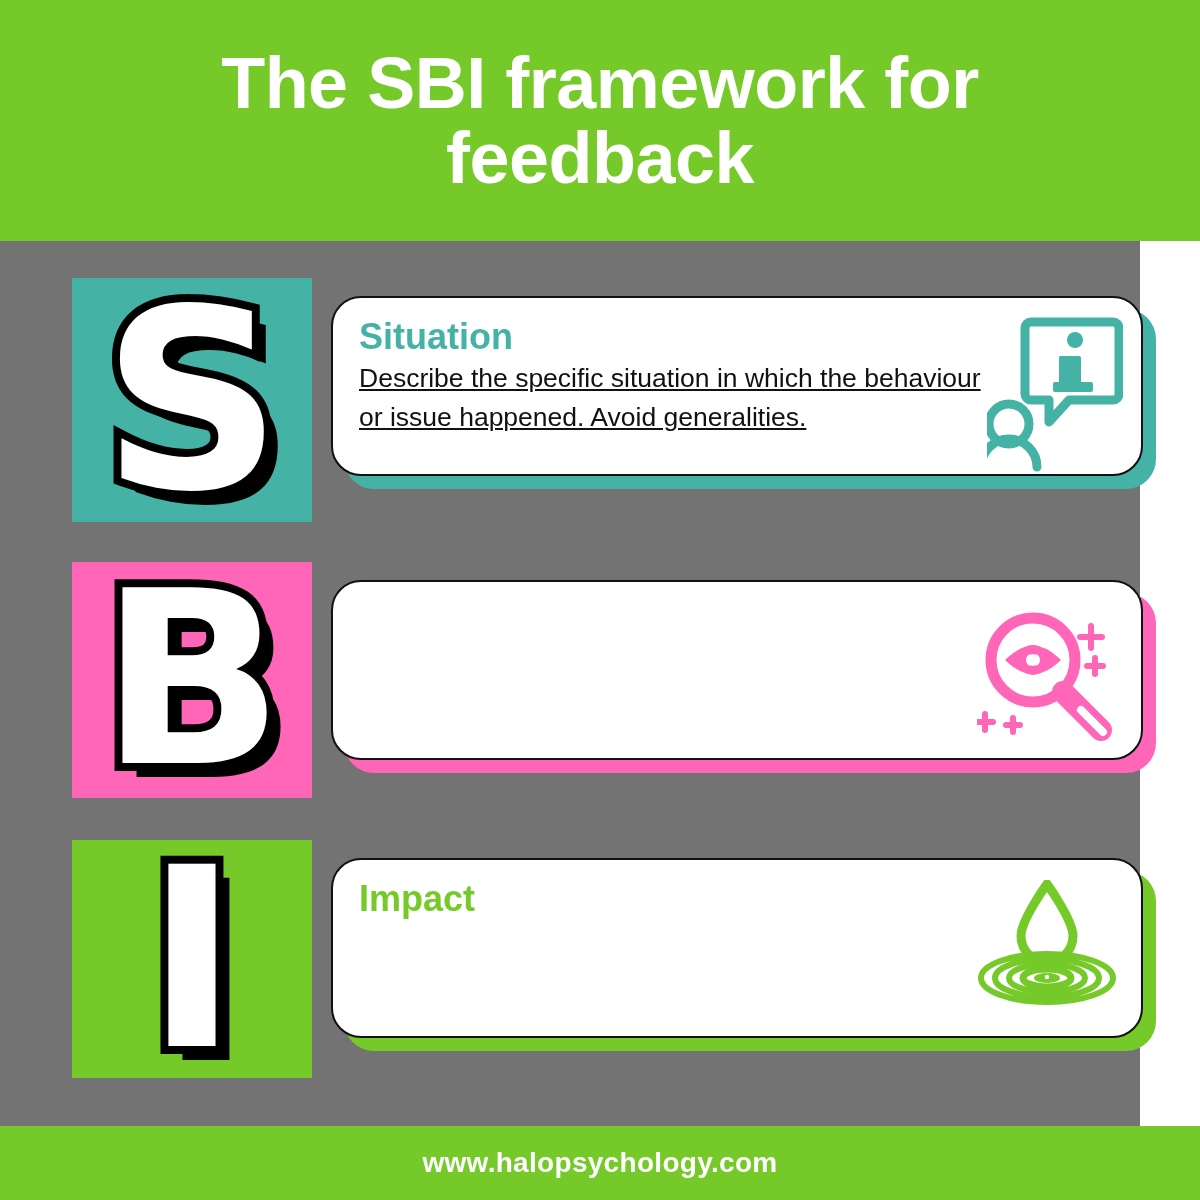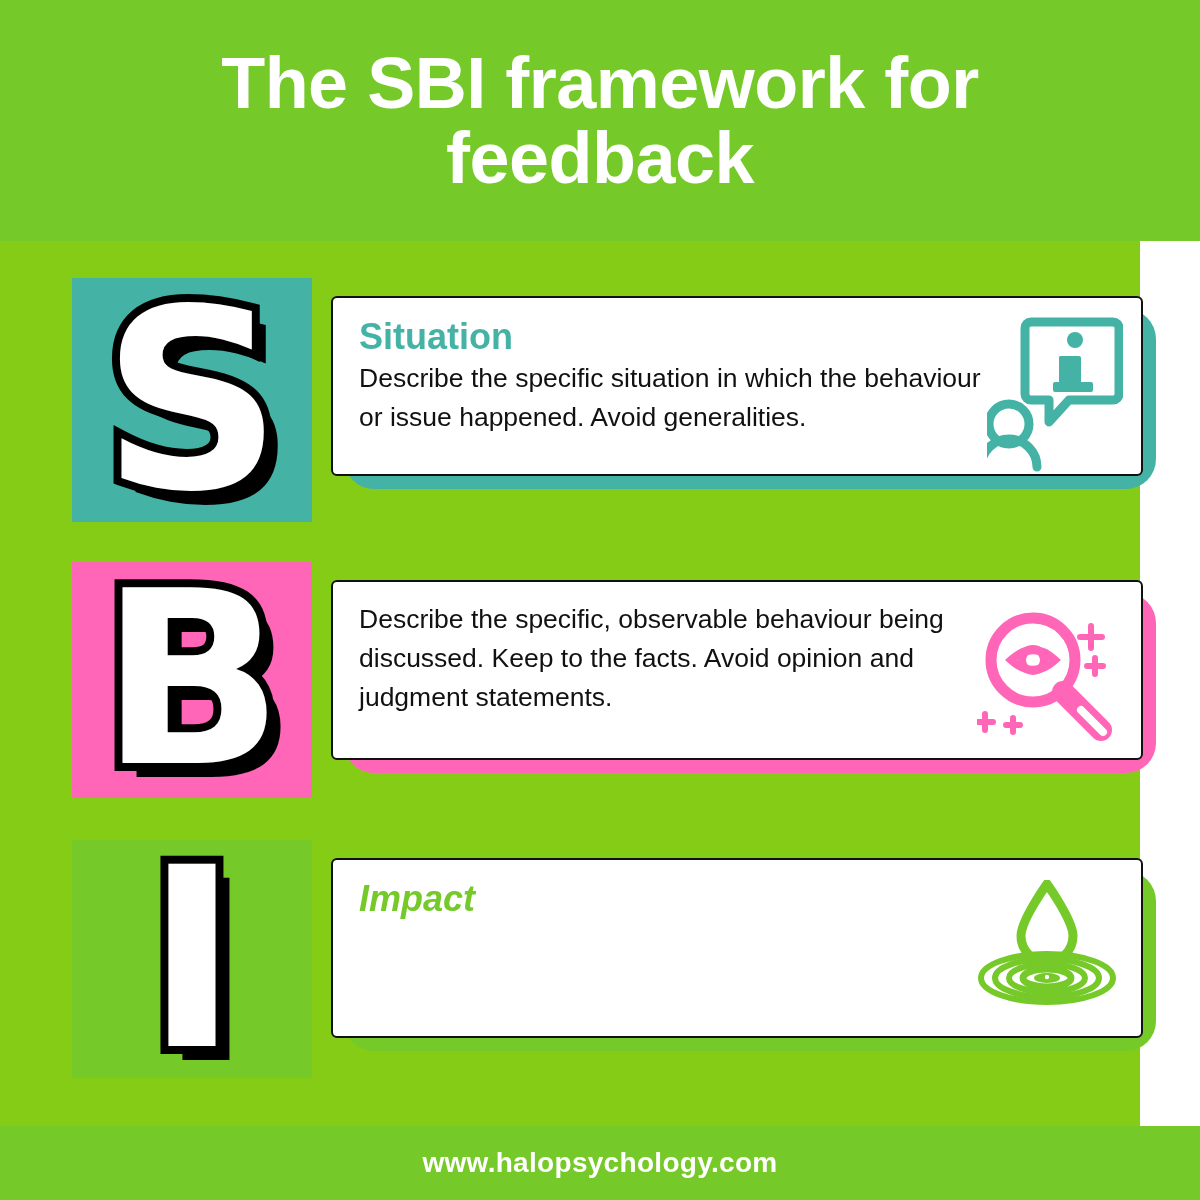--- a/index.html
+++ b/index.html
@@ -9,21 +9,21 @@
     height: 1200px;
     background: #ffffff;
     font-family: "Liberation Sans", sans-serif;
     overflow: hidden;
   }
 
   .page {
     position: relative;
     width: 1140px;
     height: 1200px;
-    background: #84cc16;
+    background: #737373;
   }
 
   
   .header {
     position: absolute;
     left: 0;
     top: 0;
     width: 1200px;
     height: 241px;
     background: #75C928;
@@ -97,40 +97,41 @@
     border-radius: 30px;
   }
   .card-shadow.teal  { background: #44B3A6; }
   .card-shadow.pink  { background: #FF66B8; }
   .card-shadow.green { background: #75C928; }
 
   .card {
     position: relative;
     background: #ffffff;
     border: 2.5px solid #111111;
-    border-radius: 6px;
+    border-radius: 30px;
     padding: 18px 26px 20px 26px;
     min-height: 180px;
   }
 
   .card-title {
     font-size: 36px;
     font-weight: bold;
     line-height: 1.15;
     margin-bottom: 2px;
   }
   .card-title.teal  { color: #44B3A6; }
   .card-title.pink  { color: #FF66B8; }
-  .card-title.green { color: #75C928; font-style: italic; }
+  .card-title.green { color: #75C928; }
 
   .card-body {
     font-size: 26.5px;
     line-height: 1.47;
     color: #111111;
     max-width: 640px;
+    text-decoration: underline;
   }
 
   .card-icon {
     position: absolute;
     pointer-events: none;
   }
   .icon-situation { right: 18px; top: 14px;  width: 136px; height: 160px; }
   .icon-behaviour { right: 14px; top: 26px;  width: 150px; height: 140px; }
   .icon-impact    { right: 24px; top: 20px;  width: 140px; height: 128px; }
 
@@ -195,21 +196,20 @@
 
   <div class="row row-behaviour">
 
     <div class="letter-tile pink">
       <span class="letter-glyph">B</span>
     </div>
 
     <div class="card-wrap">
       <div class="card-shadow pink"></div>
       <div class="card">
-        <div class="card-body">Describe the specific, observable behaviour being discussed. Keep to the facts. Avoid opinion and judgment statements.</div>
 
         <div class="card-icon icon-behaviour">
           <svg viewBox="0 0 150 140" width="150" height="140" aria-hidden="true">
             <g stroke="#FF66B8" fill="none">
               <circle cx="56" cy="52" r="42" stroke-width="11"></circle>
               <path d="M86 84 L124 122" stroke-width="22" stroke-linecap="round"></path>
               <path d="M104 102 L126 124" stroke-width="8" stroke-linecap="round" stroke="#ffffff"></path>
               <path d="M34 52 q22 -20 44 0 q-22 20 -44 0 z" stroke-width="8" fill="none"></path>
               <circle cx="56" cy="52" r="11" stroke-width="8"></circle>
             </g>

